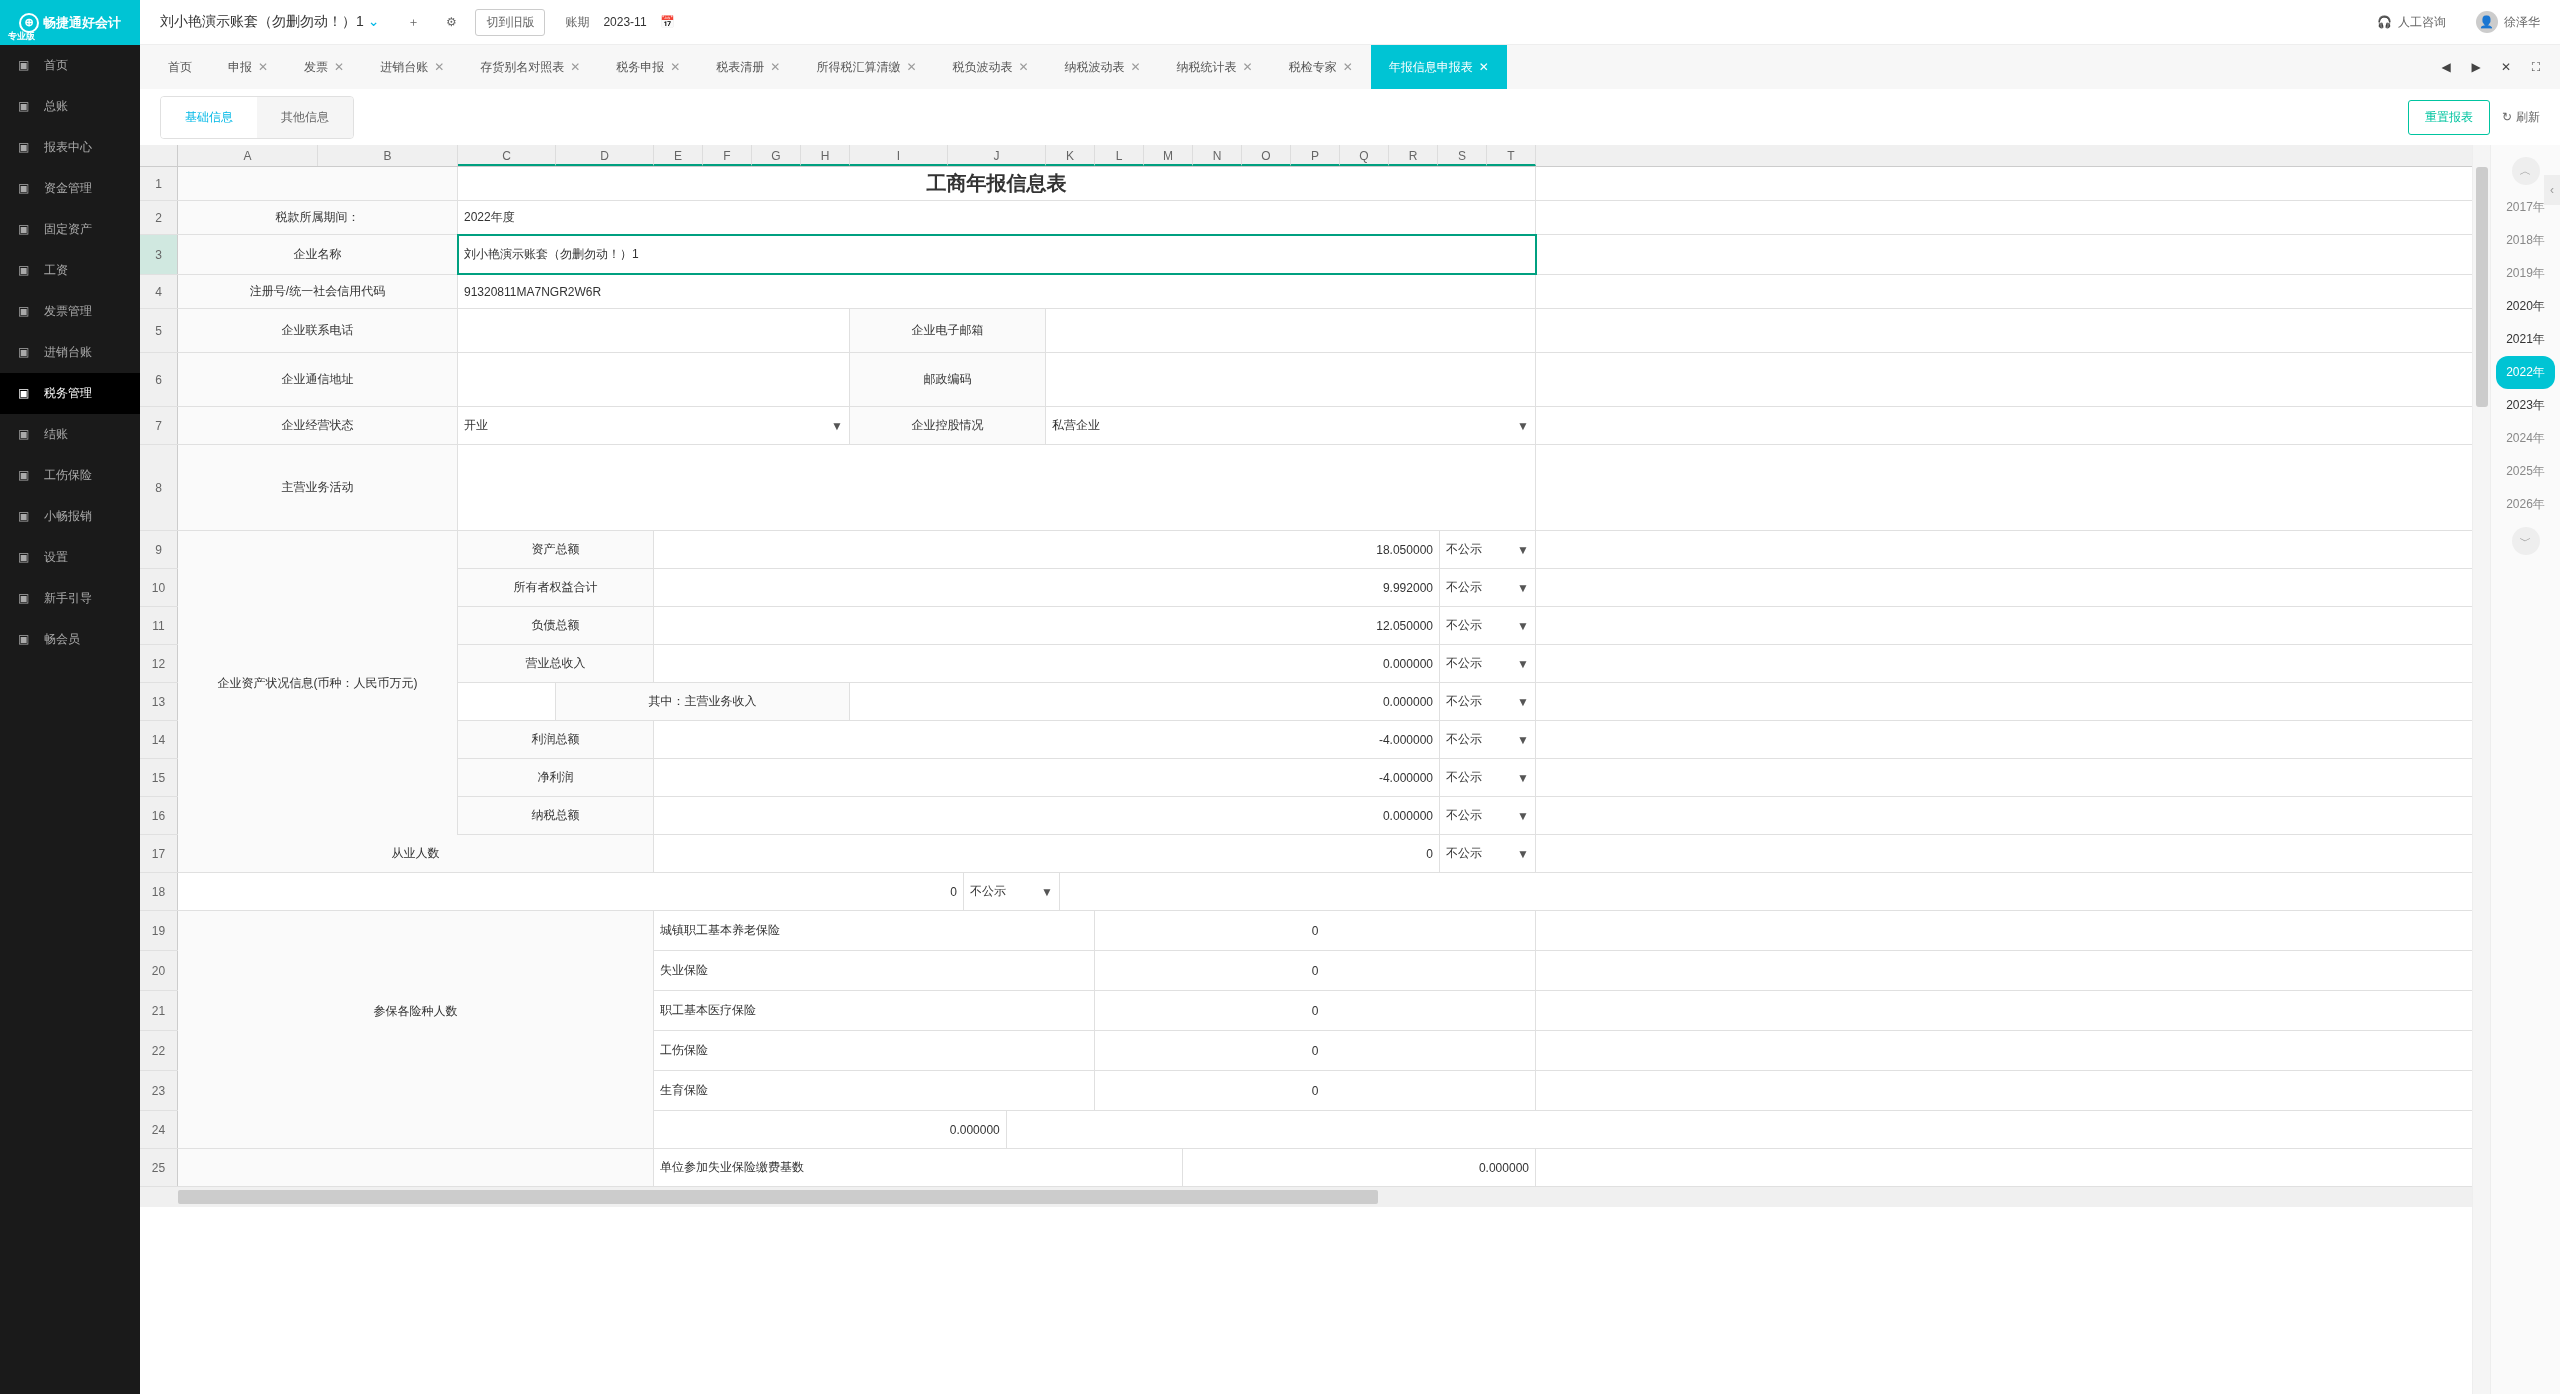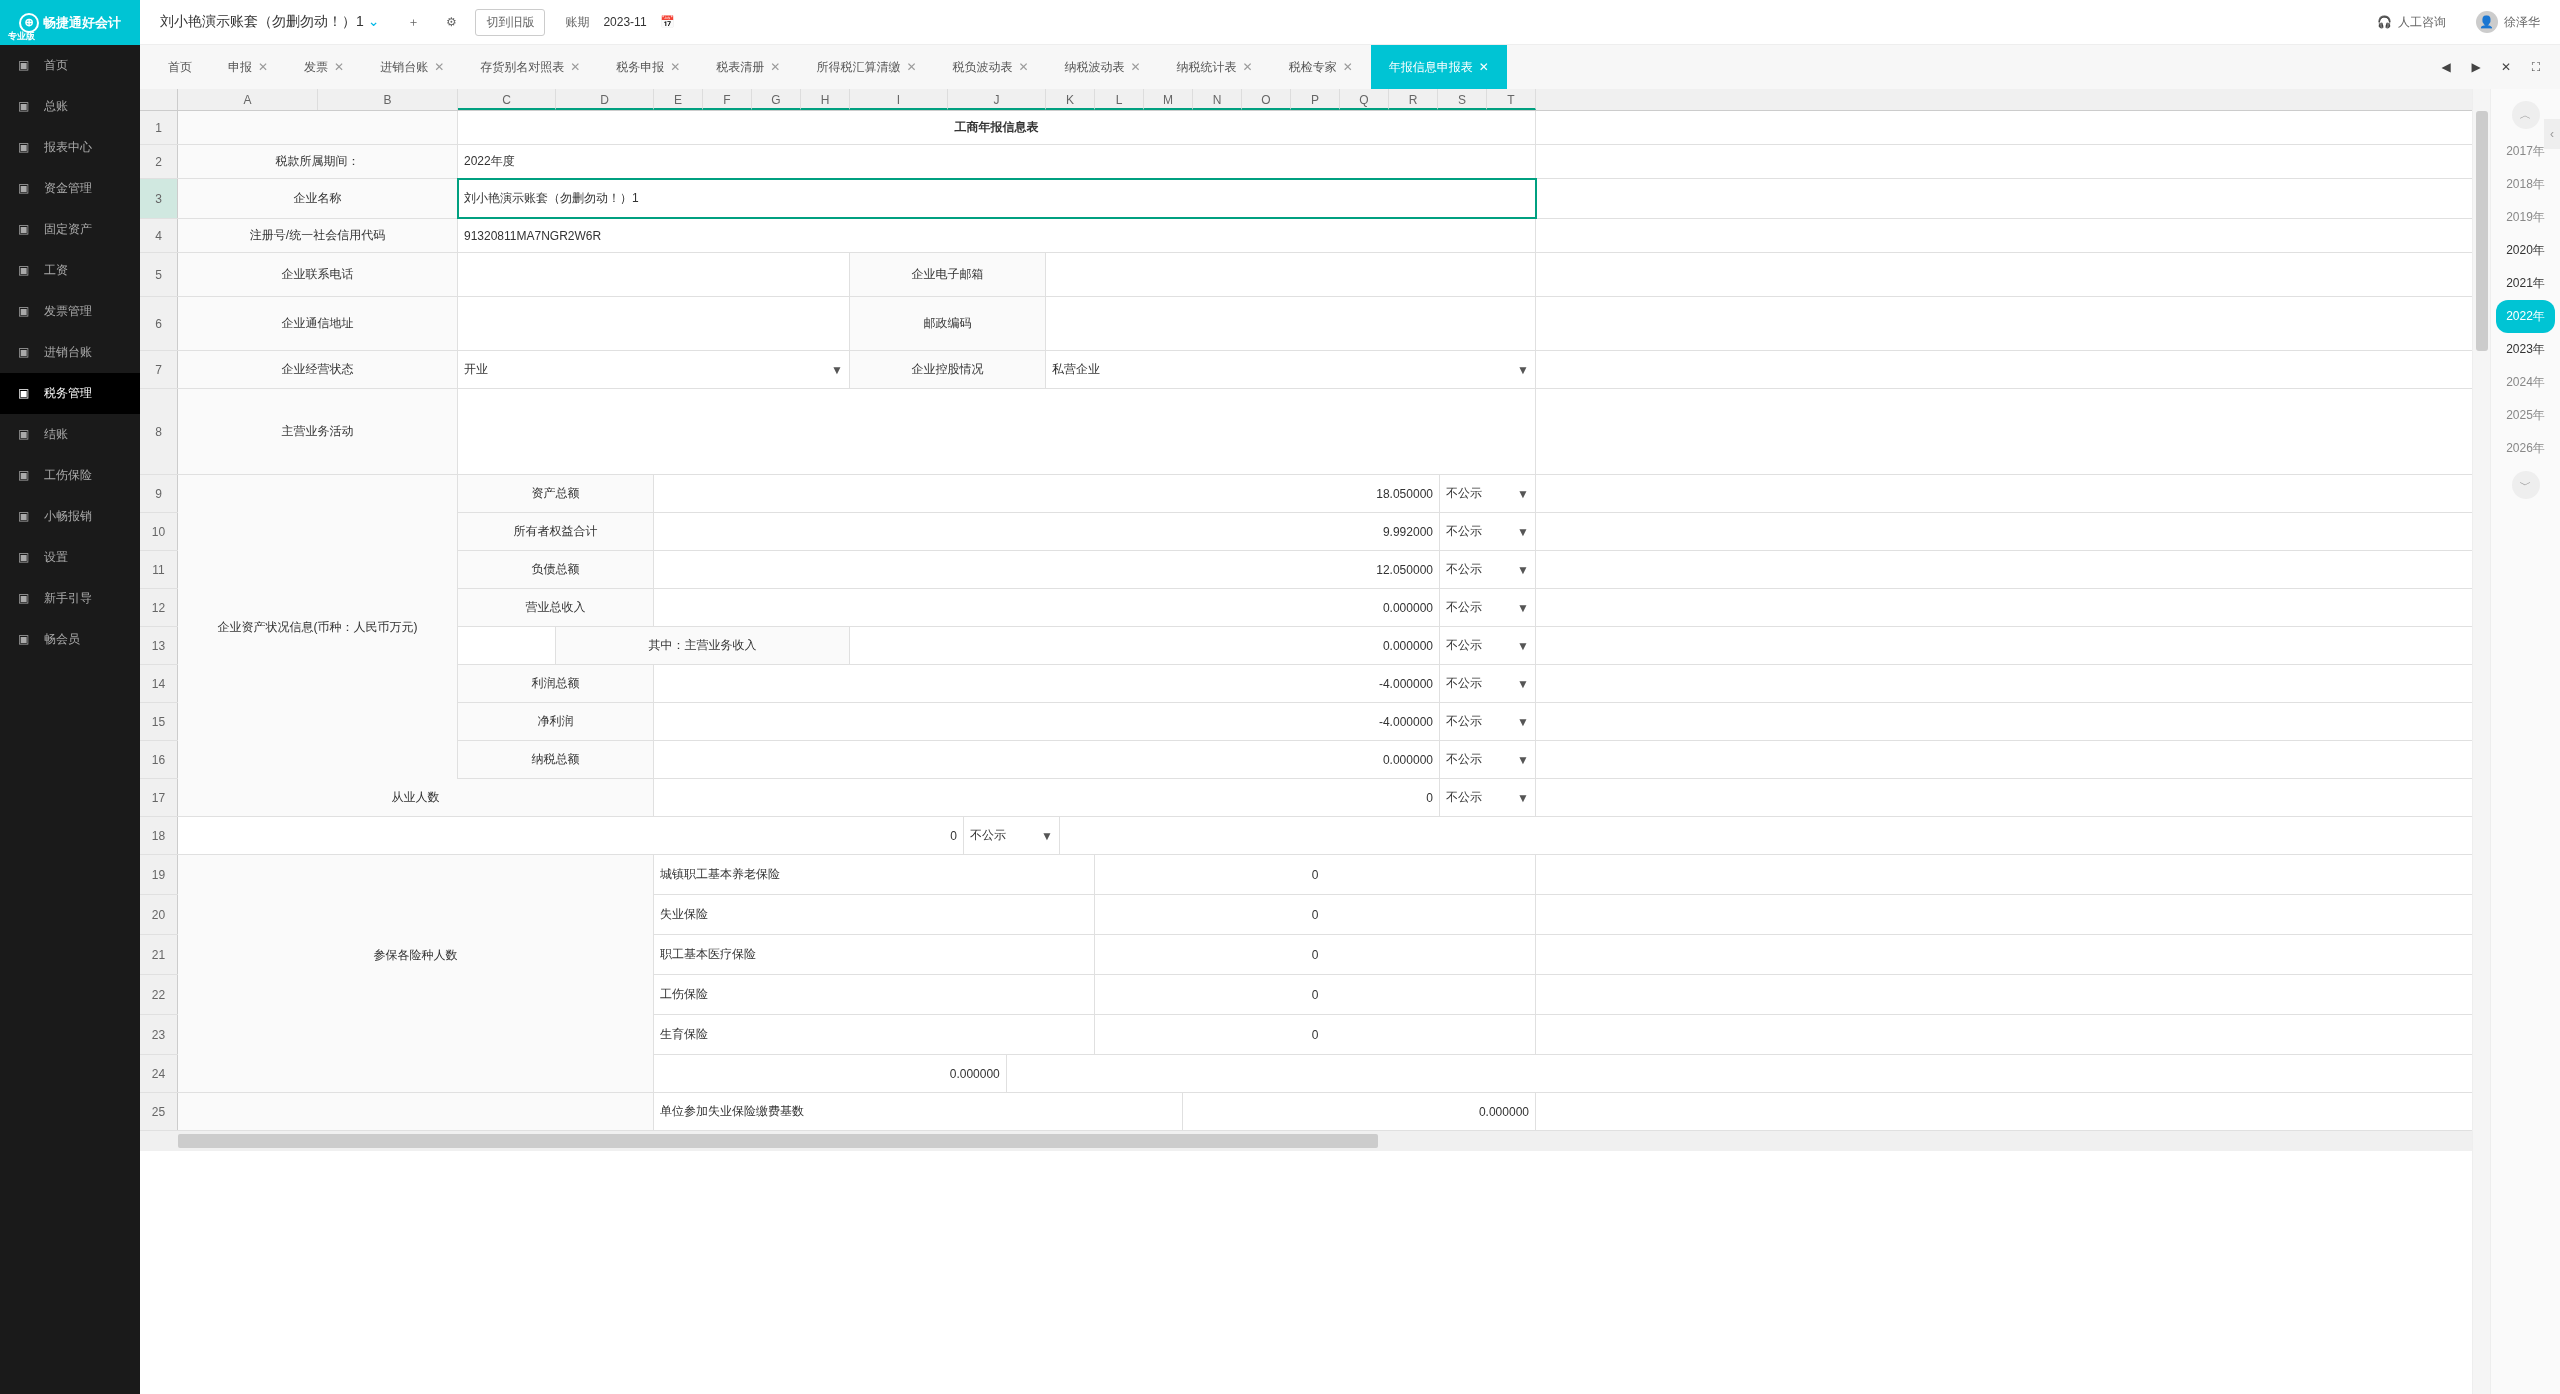--- a/index.html
+++ b/index.html
@@ -55,21 +55,21 @@
 .corner { width: 38px; background: #f0f0f0; border-right: 1px solid #ccc; }
 .col-h { text-align: center; color: #666; border-right: 1px solid #ddd; line-height: 22px; }
 .row { display: flex; border-bottom: 1px solid #e0e0e0; }
 .row-h { width: 38px; min-width: 38px; text-align: center; color: #666; background: #f0f0f0; border-right: 1px solid #ccc; display: flex; align-items: center; justify-content: center; }
 .row-h.active { background: #d0e8e0; }
 .cell { border-right: 1px solid #e0e0e0; padding: 4px 6px; display: flex; align-items: center; }
 .cell.center { justify-content: center; }
 .cell.right { justify-content: flex-end; }
 .cell.label { background: #fafafa; justify-content: center; }
 .cell.selected { outline: 2px solid #00a080; outline-offset: -1px; background: #fff; }
-.cell.title-cell { font-size: 12px; font-weight: bold; justify-content: center; }
+.cell.title-cell { font-size: 20px; font-weight: bold; justify-content: center; }
 .dd-arrow { margin-left: auto; color: #555; }
 
 
 .col-h.range { border-bottom: 2px solid #00a080; }
 
 
 .year-panel { width: 70px; background: #fafafa; border-left: 1px solid #eee; display: flex; flex-direction: column; align-items: center; padding-top: 8px; gap: 2px; }
 .year-arrow { width: 28px; height: 28px; background: #eee; border-radius: 50%; display: flex; align-items: center; justify-content: center; color: #999; cursor: pointer; margin: 4px 0; }
 .year-item { padding: 8px 10px; color: #888; cursor: pointer; border-radius: 12px; font-size: 12px; }
 .year-item.enabled { color: #333; }
@@ -237,20 +237,33 @@
           </div>
         </div>
       <div class="tabs-ctrl">
         <span class="ctrl">◀</span>
         <span class="ctrl">▶</span>
         <span class="ctrl">✕</span>
         <span class="ctrl">⛶</span>
       </div>
     </div>
 
+    <div class="subbar">
+      <div class="subtabs">
+        <div class="subtab active">基础信息</div>
+        <div class="subtab">其他信息</div>
+      </div>
+      <div class="subbar-right">
+        <span class="reset-btn">重置报表</span>
+        <span class="refresh-btn">
+          <span>↻</span>
+          <span>刷新</span>
+        </span>
+      </div>
+    </div>
 
     <div class="sheet-wrap">
       <div class="sheet">
 
         <div class="col-headers" id="col-headers">
             <div class="corner"></div>
             <div class="col-h" style="width: 140px;">A</div>
             <div class="col-h" style="width: 140px;">B</div>
             <div class="col-h range" style="width: 98px;">C</div>
             <div class="col-h range" style="width: 98px;">D</div>

